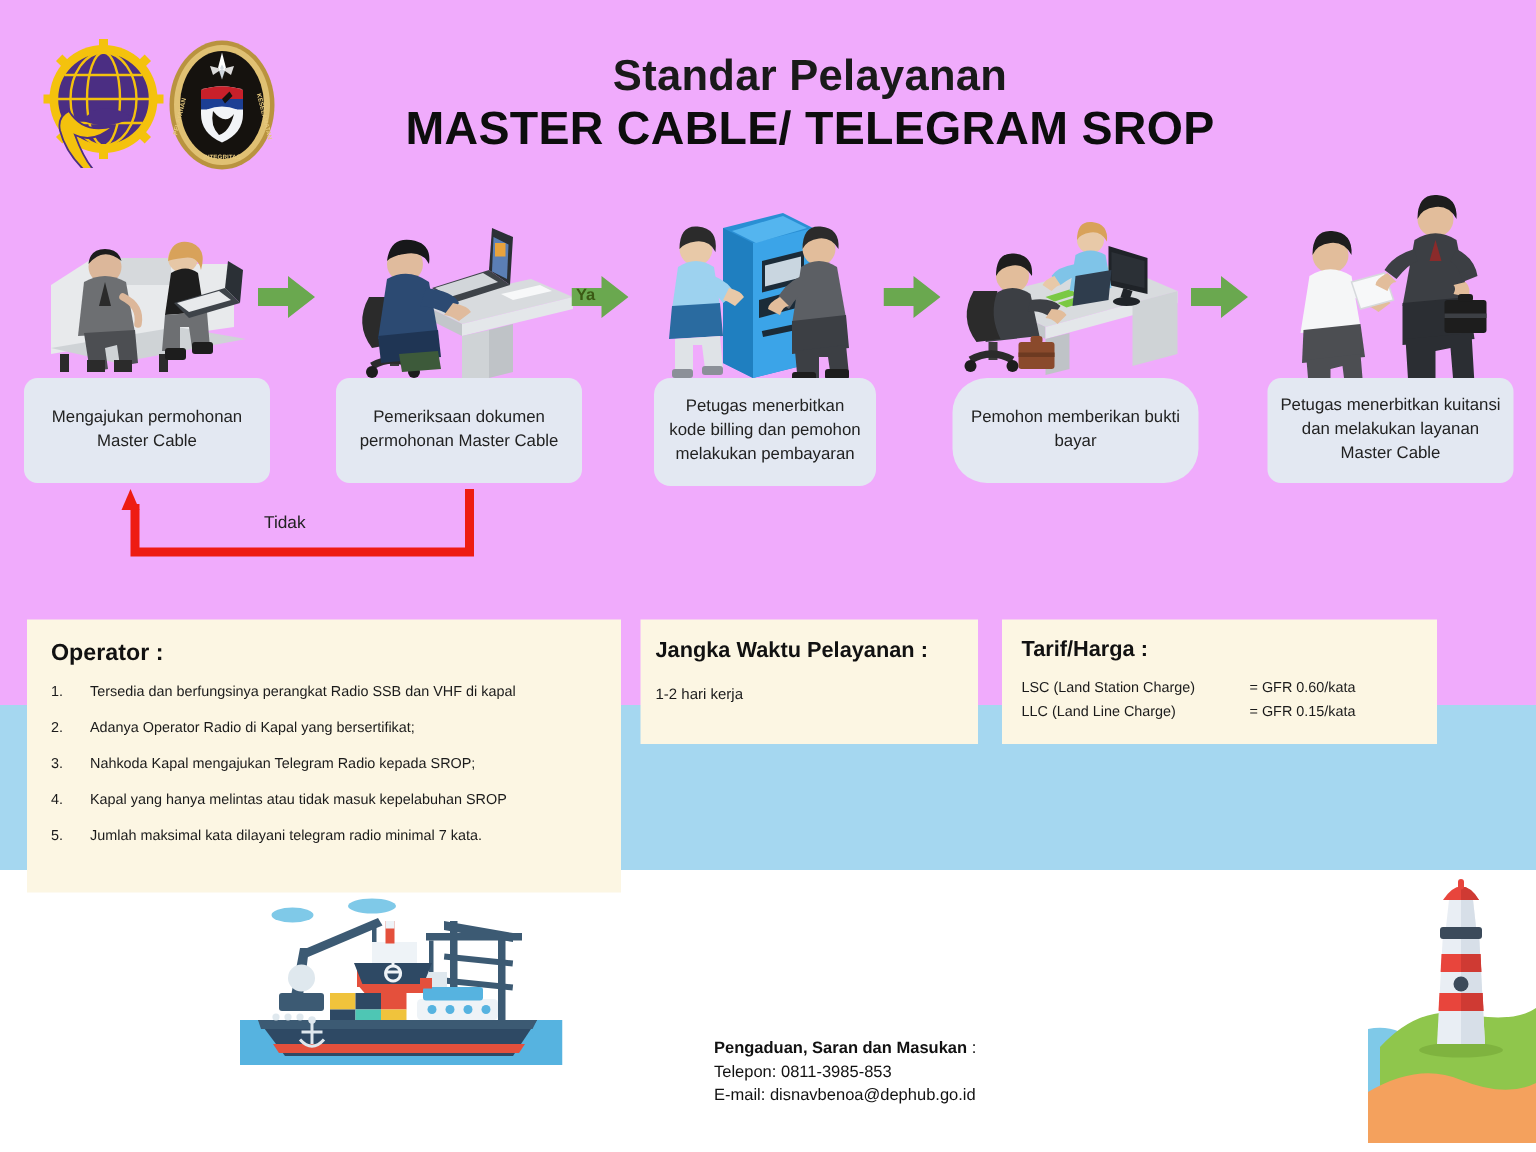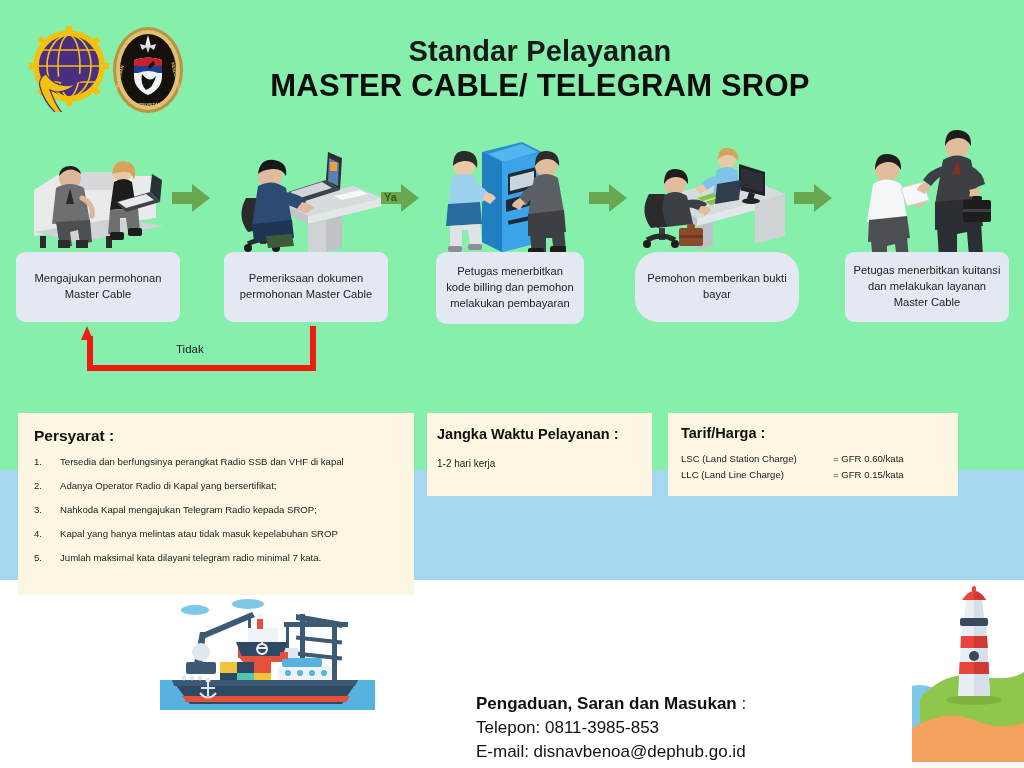--- a/index.html
+++ b/index.html
@@ -3,21 +3,21 @@
 <meta charset="utf-8">
 <style>
   * { box-sizing: border-box; margin: 0; padding: 0; }
   html, body { width: 1024px; height: 768px; }
   body {
     font-family: "Liberation Sans", sans-serif;
     background: #ffffff;
     position: relative;
     overflow: hidden;
   }
-  #poster { position: relative; width: 1024px; height: 580px; background: #86efac; }
+  #poster { position: relative; width: 1024px; height: 580px; background: #f0abfc; }
 
   
   .blue-band {
     position: absolute; left: 0; bottom: 0; width: 1024px; height: 110px;
     background: #a5d7f0;
   }
 
   
   .logo-dephub { position: absolute; left: 26px; top: 26px; width: 86px; height: 86px; }
   .logo-badge  { position: absolute; left: 112px; top: 26px; width: 72px; height: 88px; }
@@ -72,21 +72,21 @@
 
   #panel-tarif { left: 668px; top: 413px; width: 290px; height: 83px; }
   #panel-tarif .panel-title { font-size: 14.5px; margin: 12px 0 0 13px; }
   .tarif-rows { margin: 10px 0 0 13px; }
   .tarif-row { display: flex; font-size: 9.6px; color: #1b1b1b; line-height: 1.65; }
   .tarif-label { width: 152px; flex: 0 0 152px; }
   .tarif-value { flex: 1; }
 
   
   .footer-contact { position: absolute; left: 476px; top: 692px; }
-  .footer-line { font-size: 17px; color: #111; line-height: 1.42; }
+  .footer-line { font-size: 11px; color: #111; line-height: 1.42; }
   .footer-line b { font-weight: bold; }
 
   .art-port { position: absolute; left: 160px; top: 592px; }
   .art-light { position: absolute; left: 912px; top: 578px; }
 </style>
 </head>
 <body>
 
 <div id="poster">
 
@@ -500,21 +500,21 @@
 
   <div class="red-loop">
     <svg width="250" height="50" viewBox="0 0 250 50">
       <path d="M233 0 V42 H10 V10" stroke="#ee1c12" stroke-width="6" fill="none"></path>
       <path d="M13 14 L1 14 L7 0 Z" fill="#ee1c12"></path>
     </svg>
   </div>
   <div class="tidak-label">Tidak</div>
 
   <div class="panel" id="panel-persyarat">
-    <div class="panel-title">Persyarat :</div>
+    <div class="panel-title">Operator :</div>
     <div class="req-list">
       <div class="req-item">
         <span class="req-num">1.</span>
         <span class="req-text">Tersedia dan berfungsinya perangkat Radio SSB dan VHF di kapal</span>
       </div>
       <div class="req-item">
         <span class="req-num">2.</span>
         <span class="req-text">Adanya Operator Radio di Kapal yang bersertifikat;</span>
       </div>
       <div class="req-item">

